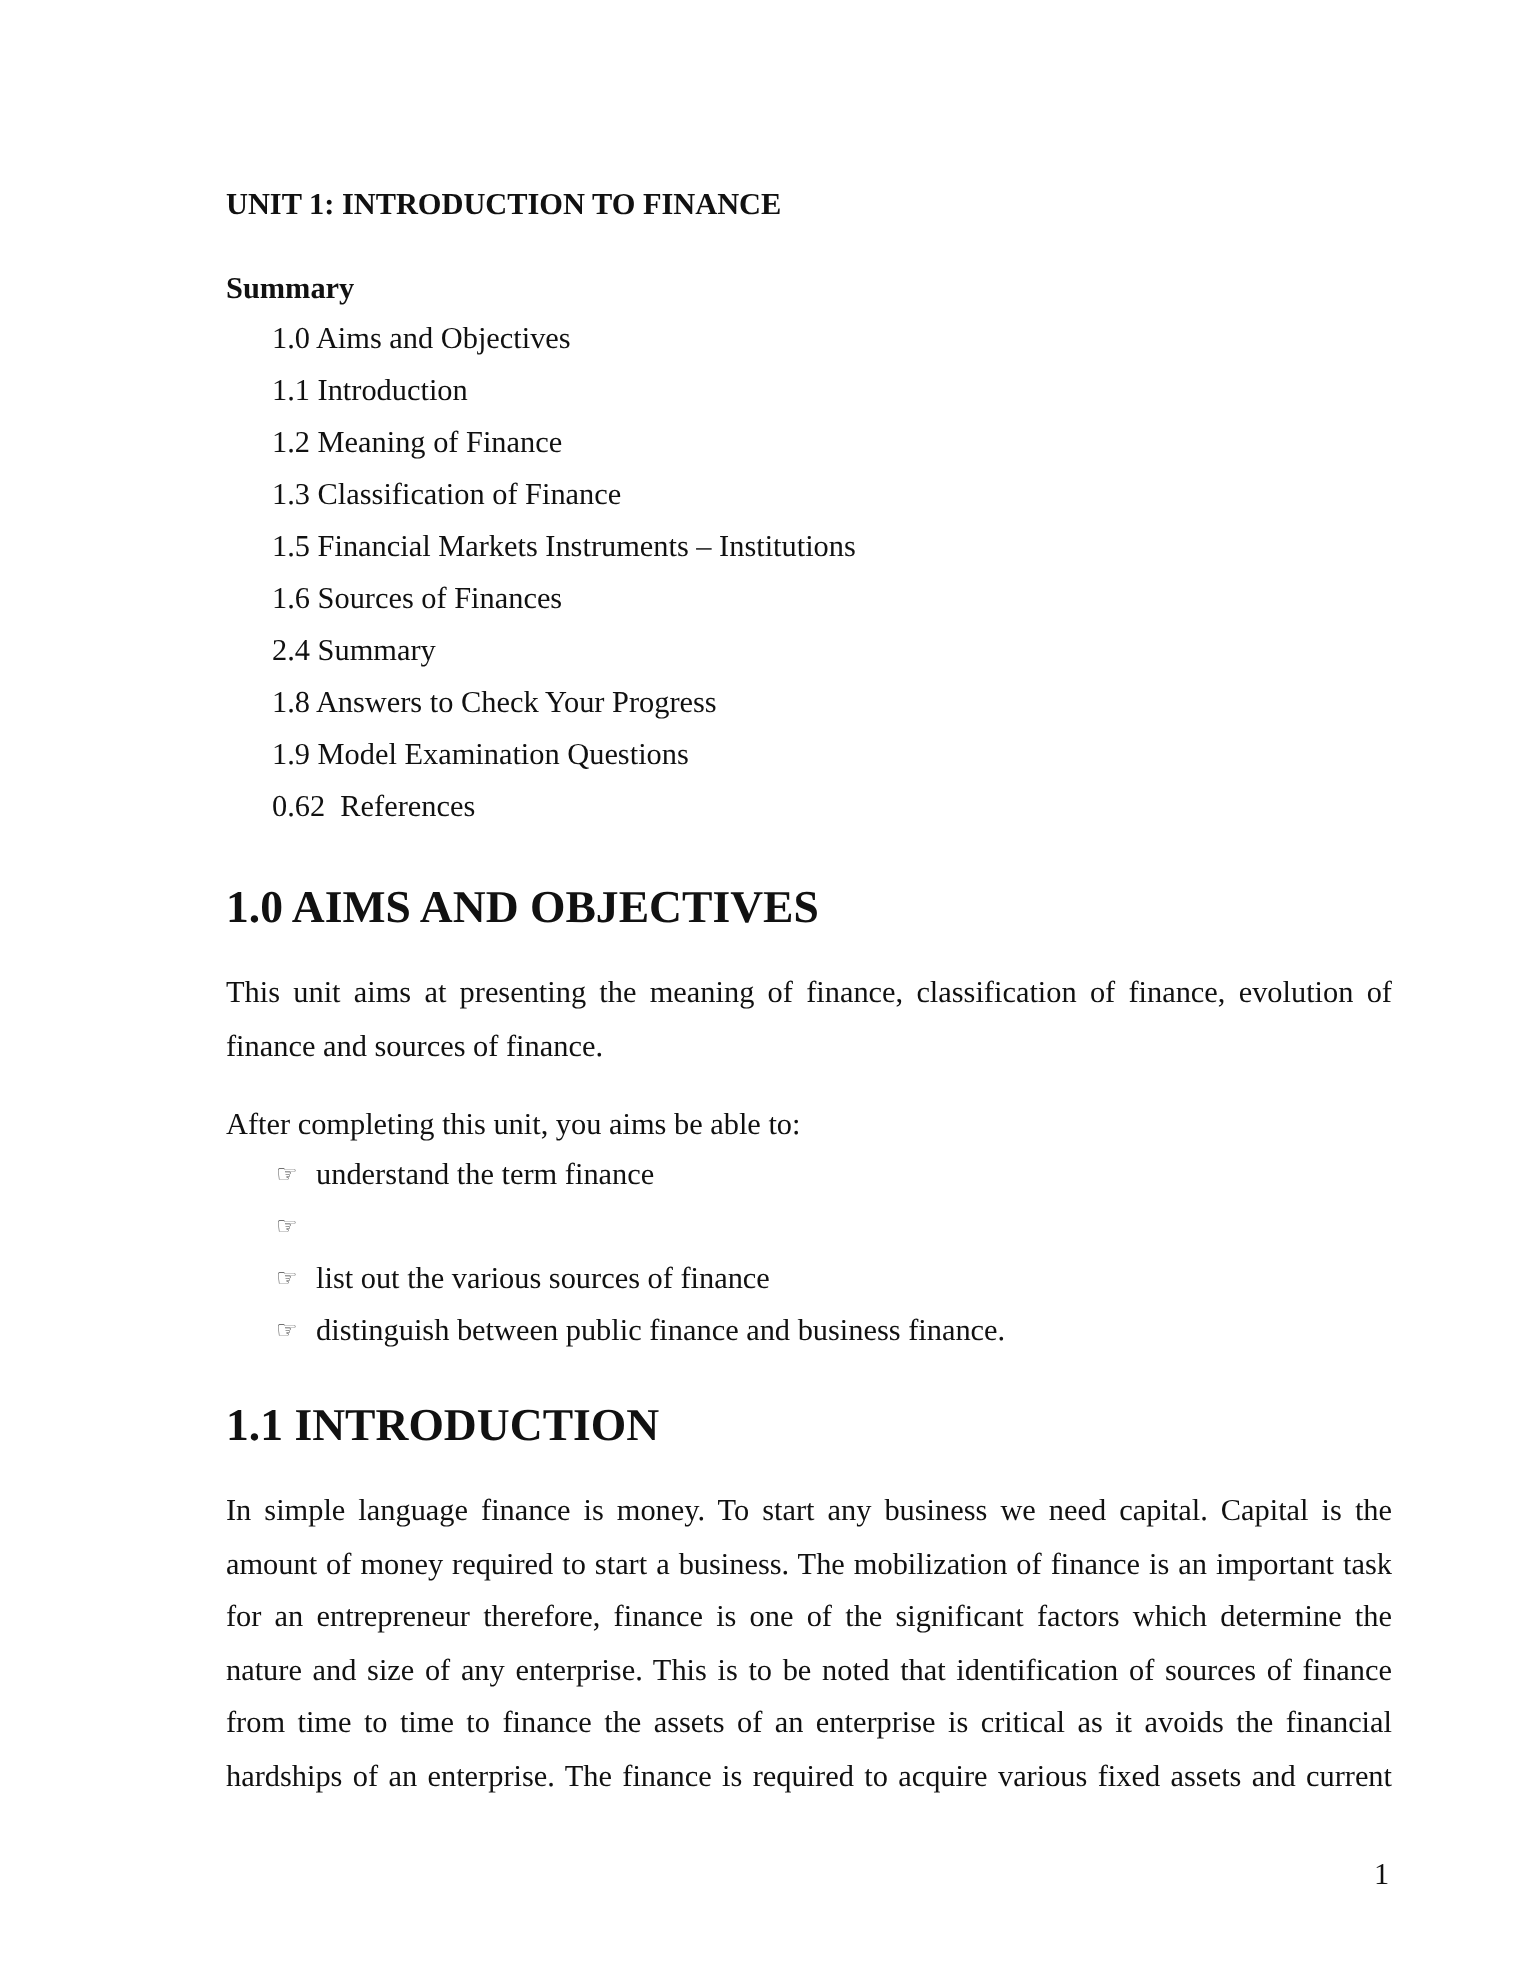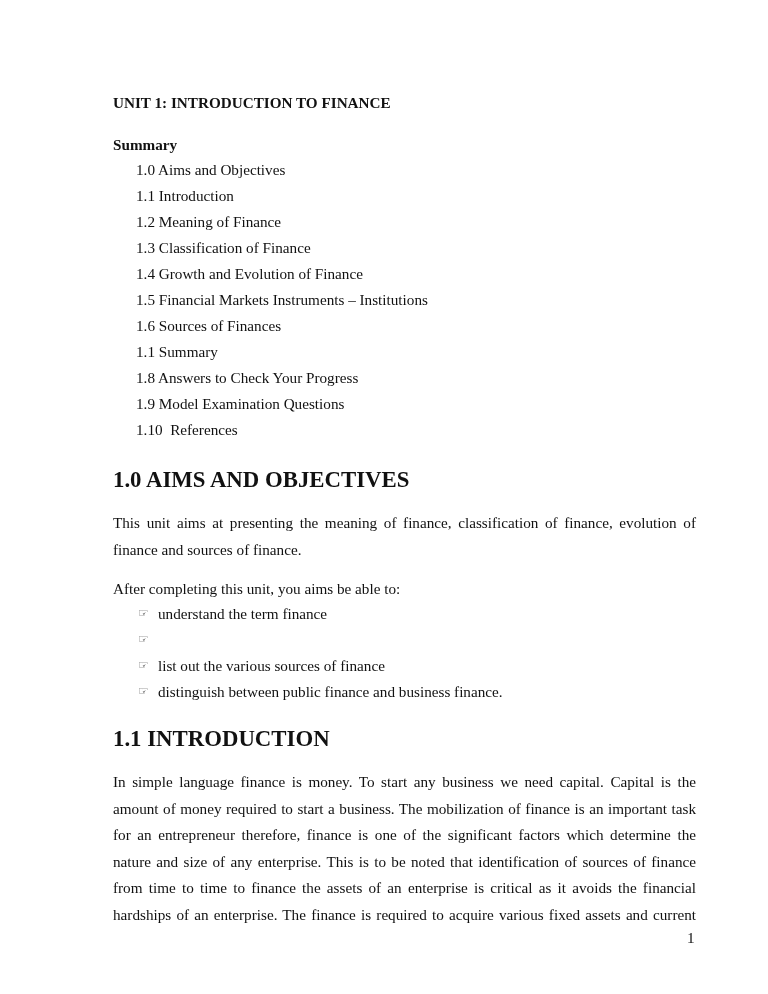--- a/index.html
+++ b/index.html
@@ -101,27 +101,26 @@
   <div class="content">
 
     <h1 class="unit-title">UNIT 1: INTRODUCTION TO FINANCE</h1>
 
     <div class="contents-heading">Summary</div>
     <ul class="toc">
       <li>1.0 Aims and Objectives</li>
       <li>1.1 Introduction</li>
       <li>1.2 Meaning of Finance</li>
       <li>1.3 Classification of Finance</li>
-      <li>1.4 Growth and Evolution of Finance</li>
       <li>1.5 Financial Markets Instruments – Institutions</li>
       <li>1.6 Sources of Finances</li>
-      <li>1.1 Summary</li>
+      <li>2.4 Summary</li>
       <li>1.8 Answers to Check Your Progress</li>
       <li>1.9 Model Examination Questions</li>
-      <li>1.10  References</li>
+      <li>0.62  References</li>
     </ul>
 
     <h2 id="sec-aims-heading" class="section-heading">1.0 AIMS AND OBJECTIVES</h2>
     <p class="para">This unit aims at presenting the meaning of finance, classification of finance, evolution of finance and sources of finance.</p>
     <p class="lead">After completing this unit, you aims be able to:</p>
     <ul class="objectives">
       <li>
         <span class="bullet">☞</span>
         <span>understand the term finance</span>
       </li>

